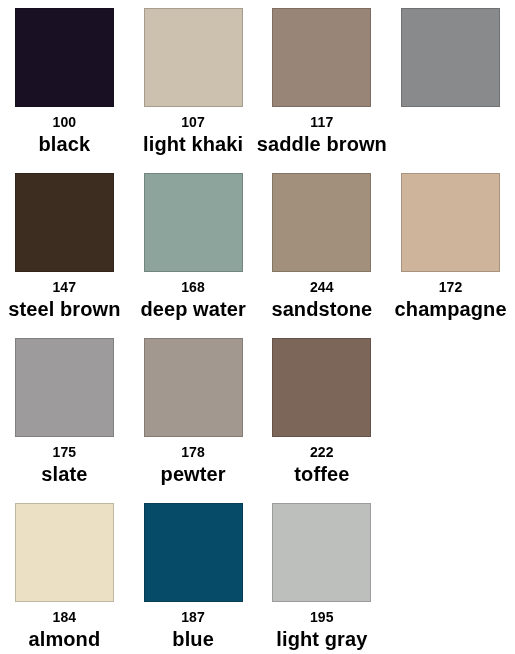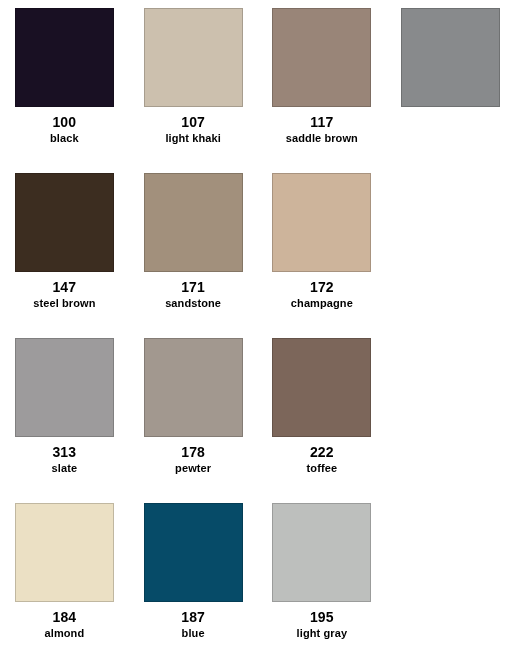--- a/index.html
+++ b/index.html
@@ -51,21 +51,21 @@
     color: #000000;
   }
   .swatch-code {
     display: block;
     font-size: 14px;
     font-weight: bold;
     letter-spacing: 0.2px;
   }
   .swatch-name {
     display: block;
-    font-size: 11px;
+    font-size: 20px;
     font-weight: bold;
     letter-spacing: 0.1px;
     white-space: nowrap;
   }
 </style>
 </head>
 <body>
 
 <div id="swatch-chart">
 
@@ -98,40 +98,47 @@
 
   <div class="swatch-row">
     <div class="swatch-cell">
       <div class="swatch-chip" style="background-color: rgb(60, 45, 32);"></div>
       <div class="swatch-caption">
         <span class="swatch-code">147</span>
         <span class="swatch-name">steel brown</span>
       </div>
     </div>
     <div class="swatch-cell">
+      <div class="swatch-chip" style="background-color: rgb(140, 164, 156);"></div>
+      <div class="swatch-caption">
+        <span class="swatch-code">168</span>
+        <span class="swatch-name">deep water</span>
+      </div>
+    </div>
+    <div class="swatch-cell">
       <div class="swatch-chip" style="background-color: rgb(162, 144, 124);"></div>
       <div class="swatch-caption">
-        <span class="swatch-code">171</span>
+        <span class="swatch-code">244</span>
         <span class="swatch-name">sandstone</span>
       </div>
     </div>
     <div class="swatch-cell">
       <div class="swatch-chip" style="background-color: rgb(205, 180, 155);"></div>
       <div class="swatch-caption">
         <span class="swatch-code">172</span>
         <span class="swatch-name">champagne</span>
       </div>
     </div>
   </div>
 
   <div class="swatch-row">
     <div class="swatch-cell">
       <div class="swatch-chip" style="background-color: rgb(157, 155, 156);"></div>
       <div class="swatch-caption">
-        <span class="swatch-code">313</span>
+        <span class="swatch-code">175</span>
         <span class="swatch-name">slate</span>
       </div>
     </div>
     <div class="swatch-cell">
       <div class="swatch-chip" style="background-color: rgb(162, 152, 143);"></div>
       <div class="swatch-caption">
         <span class="swatch-code">178</span>
         <span class="swatch-name">pewter</span>
       </div>
     </div>

